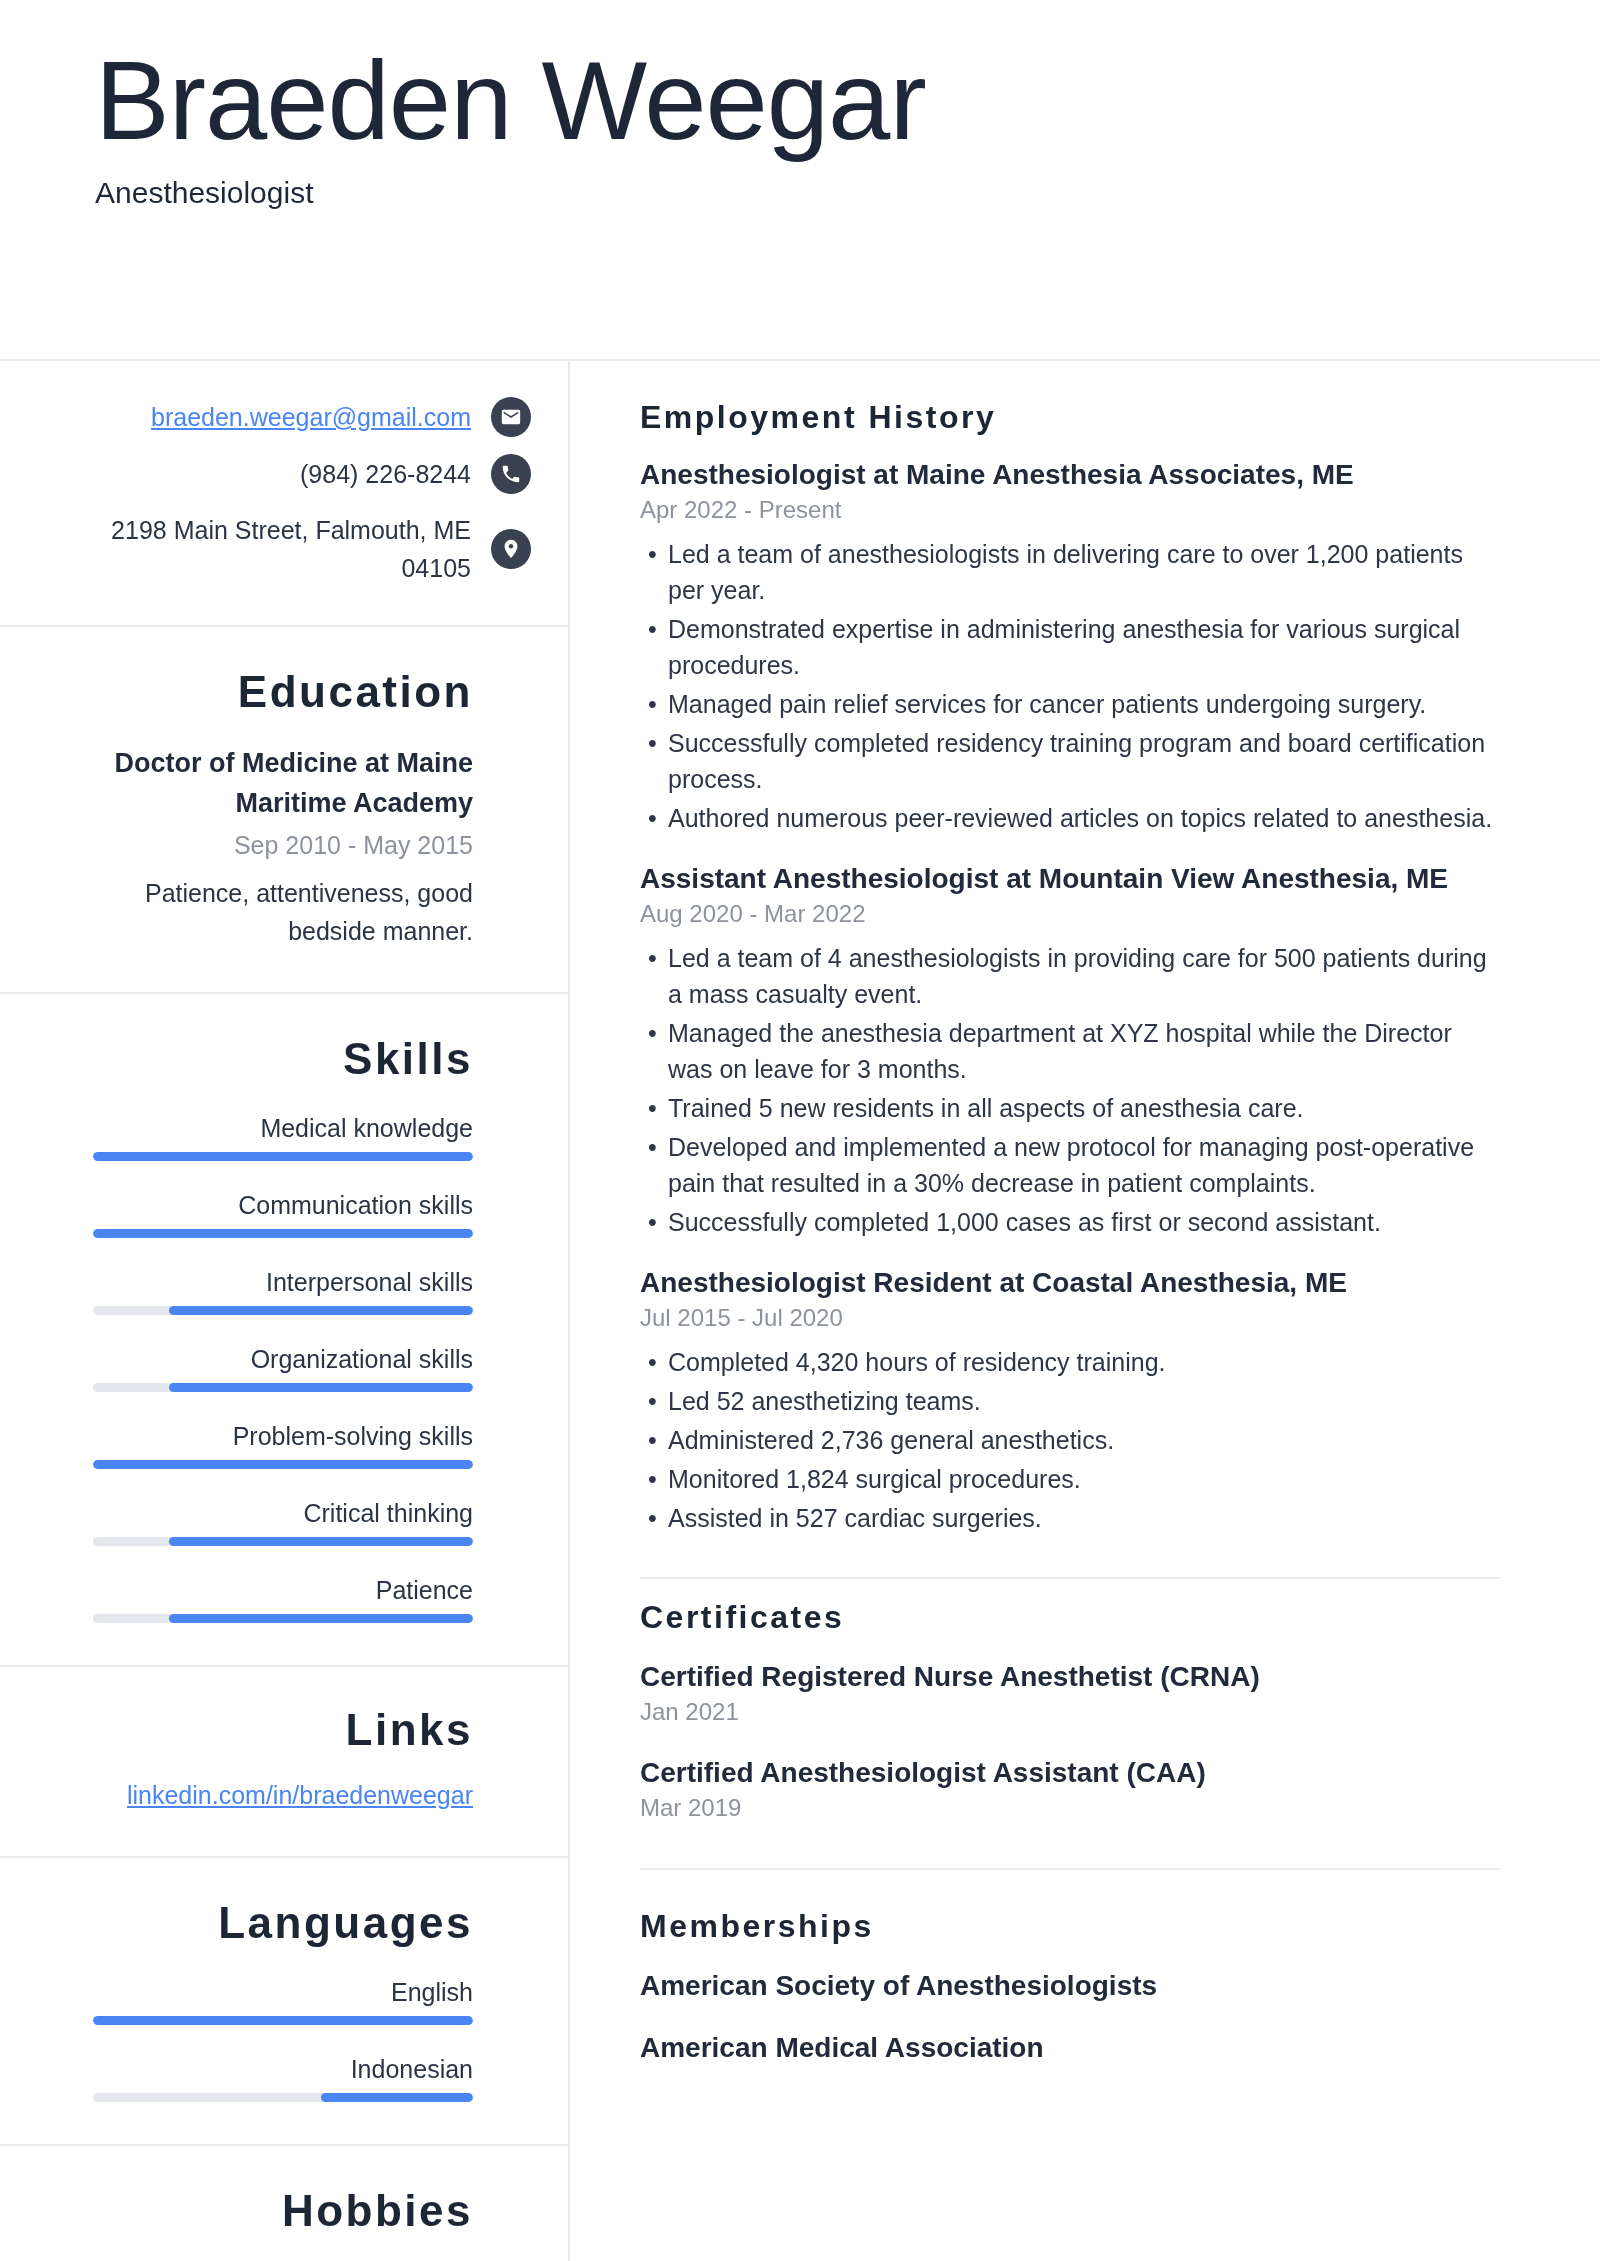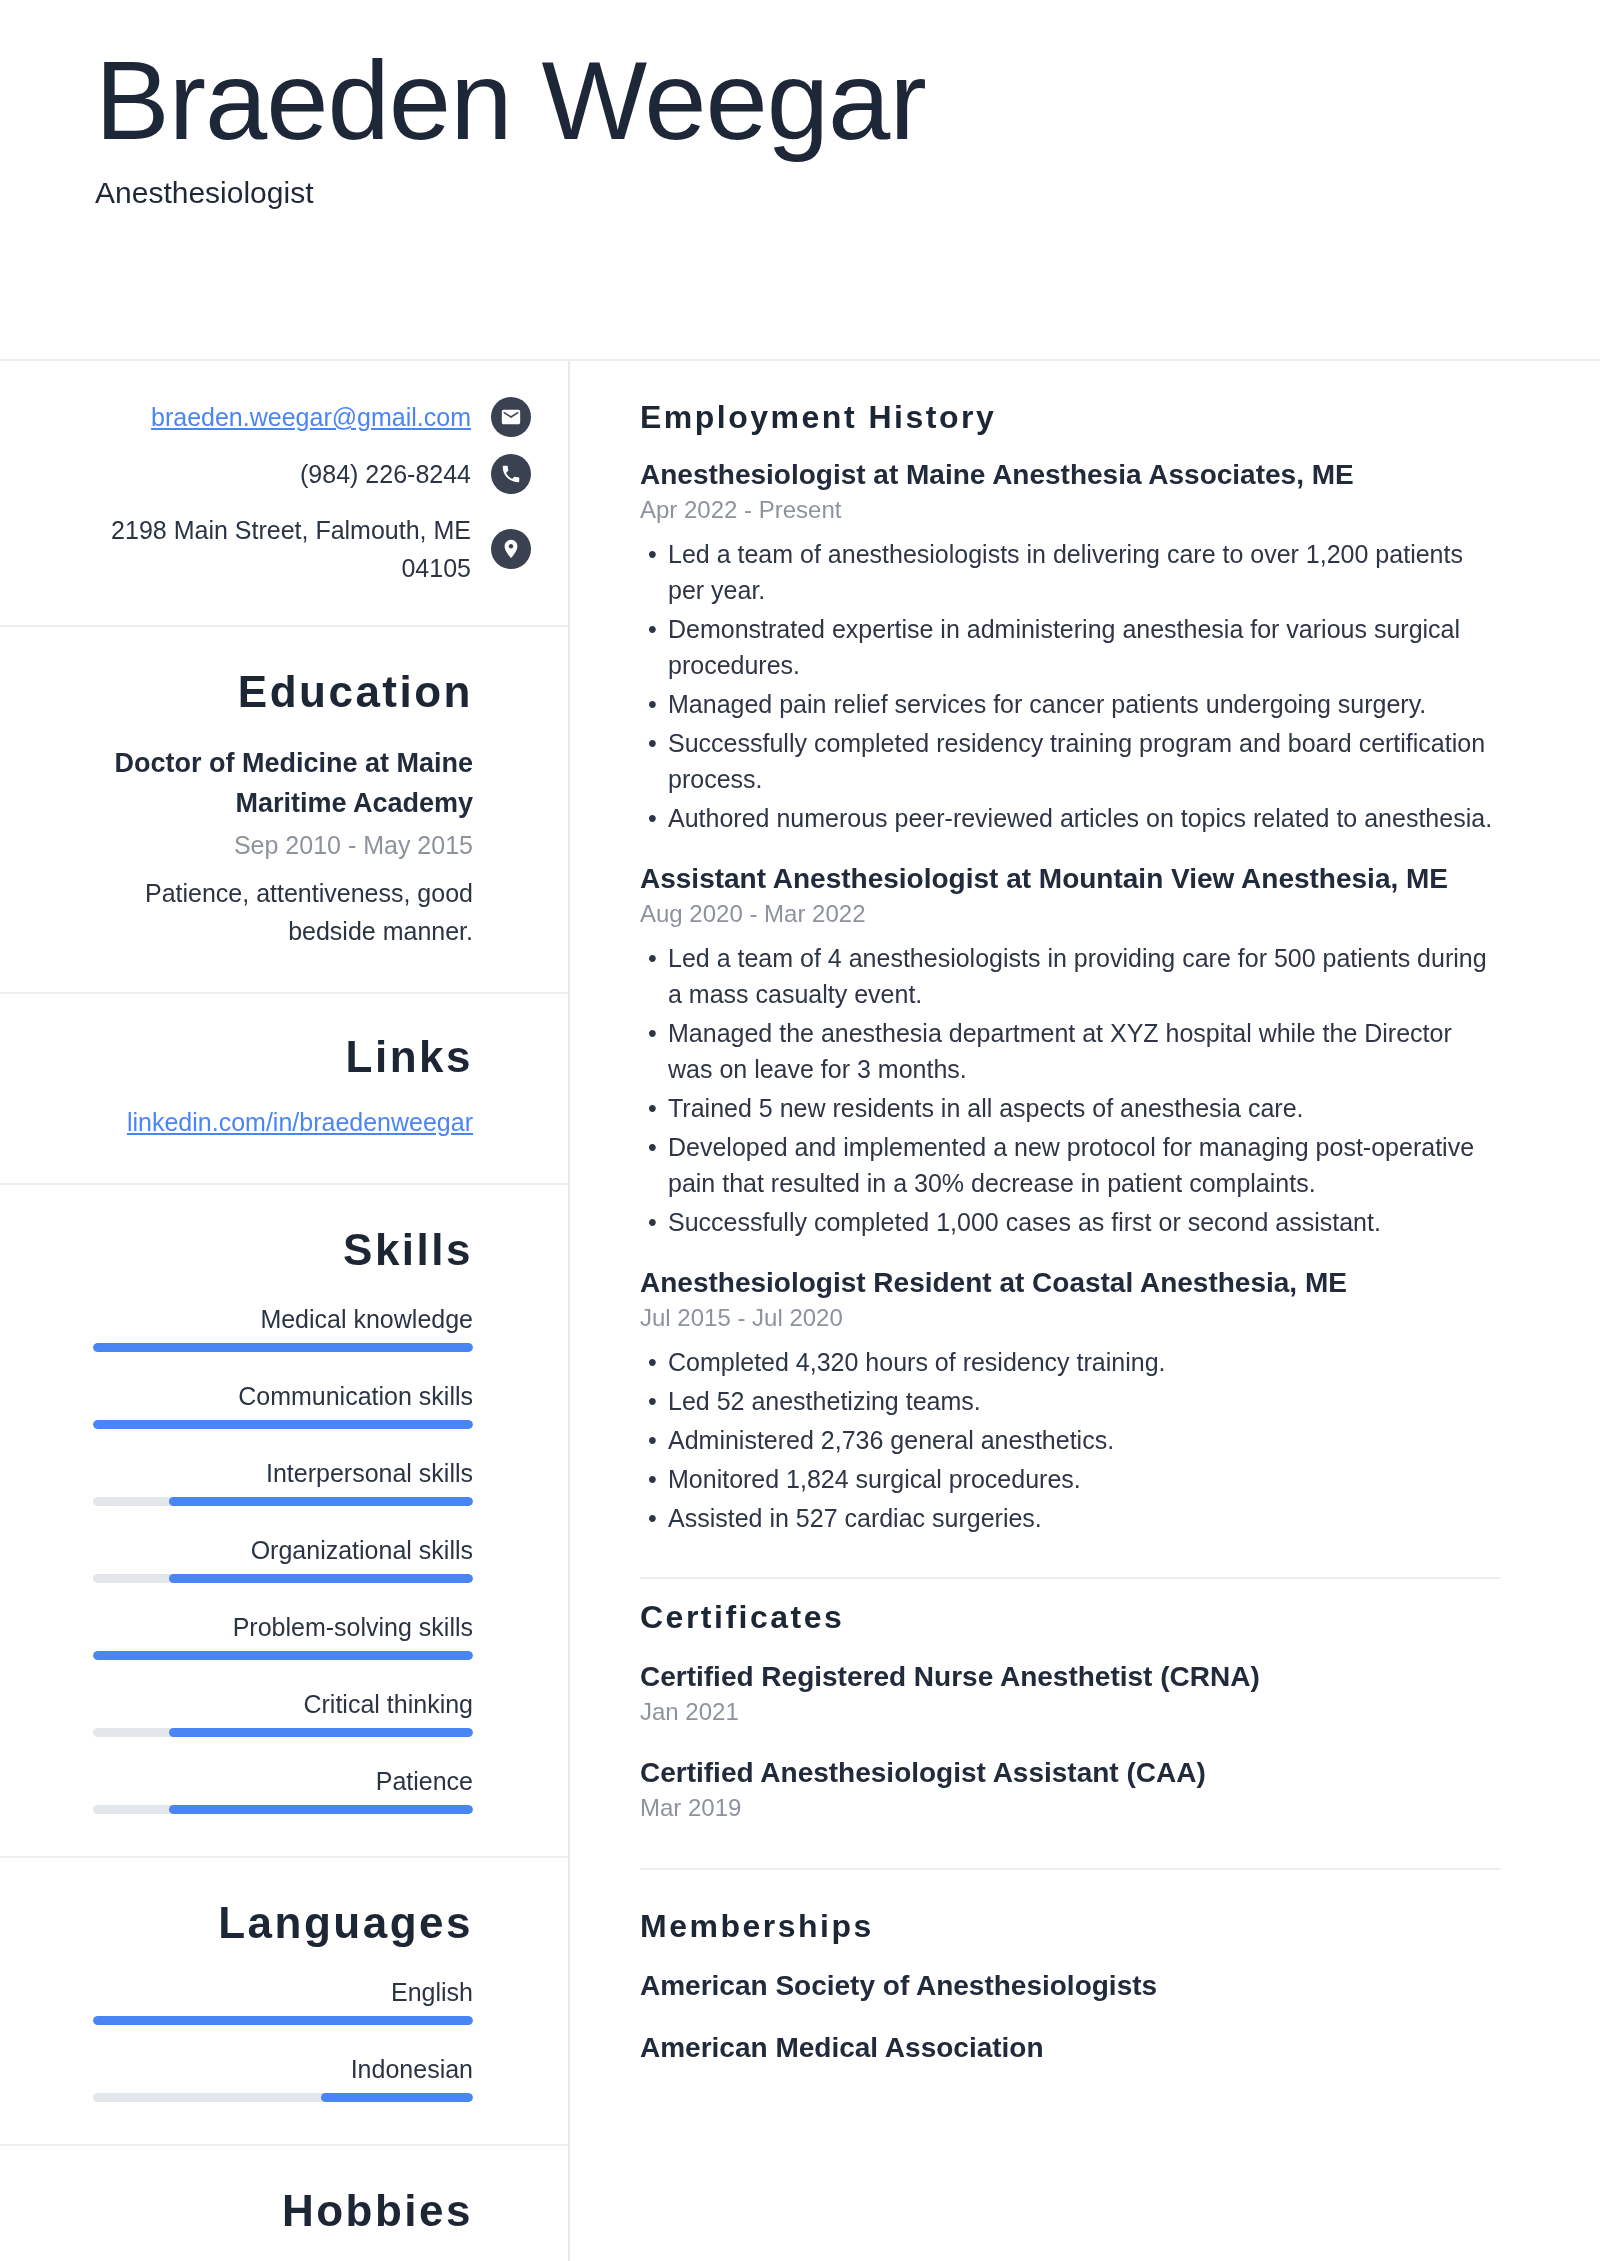--- a/index.html
+++ b/index.html
@@ -119,70 +119,70 @@
         </div>
       </section>
 
       <section class="sb-section education">
         <h2 class="sb-head">Education</h2>
         <div class="edu-degree">Doctor of Medicine at Maine Maritime Academy</div>
         <div class="sb-dates">Sep 2010 - May 2015</div>
         <div class="edu-desc">Patience, attentiveness, good bedside manner.</div>
       </section>
 
+      <section class="sb-section skills">
+        <h2 class="sb-head">Skills</h2>
+
+        <div class="meter-item">
+          <div class="meter-label">Medical knowledge</div>
+          <div class="meter-track">
+              <div class="meter-fill" style="width: 100%;"></div>
+            </div>
+        </div>
+        <div class="meter-item">
+          <div class="meter-label">Communication skills</div>
+          <div class="meter-track">
+              <div class="meter-fill" style="width: 100%;"></div>
+            </div>
+        </div>
+        <div class="meter-item">
+          <div class="meter-label">Interpersonal skills</div>
+          <div class="meter-track">
+              <div class="meter-fill" style="width: 80%;"></div>
+            </div>
+        </div>
+        <div class="meter-item">
+          <div class="meter-label">Organizational skills</div>
+          <div class="meter-track">
+              <div class="meter-fill" style="width: 80%;"></div>
+            </div>
+        </div>
+        <div class="meter-item">
+          <div class="meter-label">Problem-solving skills</div>
+          <div class="meter-track">
+              <div class="meter-fill" style="width: 100%;"></div>
+            </div>
+        </div>
+        <div class="meter-item">
+          <div class="meter-label">Critical thinking</div>
+          <div class="meter-track">
+              <div class="meter-fill" style="width: 80%;"></div>
+            </div>
+        </div>
+        <div class="meter-item">
+          <div class="meter-label">Patience</div>
+          <div class="meter-track">
+              <div class="meter-fill" style="width: 80%;"></div>
+            </div>
+        </div>
+      </section>
+
       <section class="sb-section links">
         <h2 class="sb-head">Links</h2>
         <div><a class="link" href="#">linkedin.com/in/braedenweegar</a></div>
-      </section>
-
-      <section class="sb-section skills">
-        <h2 class="sb-head">Skills</h2>
-
-        <div class="meter-item">
-          <div class="meter-label">Medical knowledge</div>
-          <div class="meter-track">
-              <div class="meter-fill" style="width: 100%;"></div>
-            </div>
-        </div>
-        <div class="meter-item">
-          <div class="meter-label">Communication skills</div>
-          <div class="meter-track">
-              <div class="meter-fill" style="width: 100%;"></div>
-            </div>
-        </div>
-        <div class="meter-item">
-          <div class="meter-label">Interpersonal skills</div>
-          <div class="meter-track">
-              <div class="meter-fill" style="width: 80%;"></div>
-            </div>
-        </div>
-        <div class="meter-item">
-          <div class="meter-label">Organizational skills</div>
-          <div class="meter-track">
-              <div class="meter-fill" style="width: 80%;"></div>
-            </div>
-        </div>
-        <div class="meter-item">
-          <div class="meter-label">Problem-solving skills</div>
-          <div class="meter-track">
-              <div class="meter-fill" style="width: 100%;"></div>
-            </div>
-        </div>
-        <div class="meter-item">
-          <div class="meter-label">Critical thinking</div>
-          <div class="meter-track">
-              <div class="meter-fill" style="width: 80%;"></div>
-            </div>
-        </div>
-        <div class="meter-item">
-          <div class="meter-label">Patience</div>
-          <div class="meter-track">
-              <div class="meter-fill" style="width: 80%;"></div>
-            </div>
-        </div>
       </section>
 
       <section class="sb-section languages">
         <h2 class="sb-head">Languages</h2>
         <div class="meter-item">
           <div class="meter-label">English</div>
           <div class="meter-track">
               <div class="meter-fill" style="width: 100%;"></div>
             </div>
         </div>

